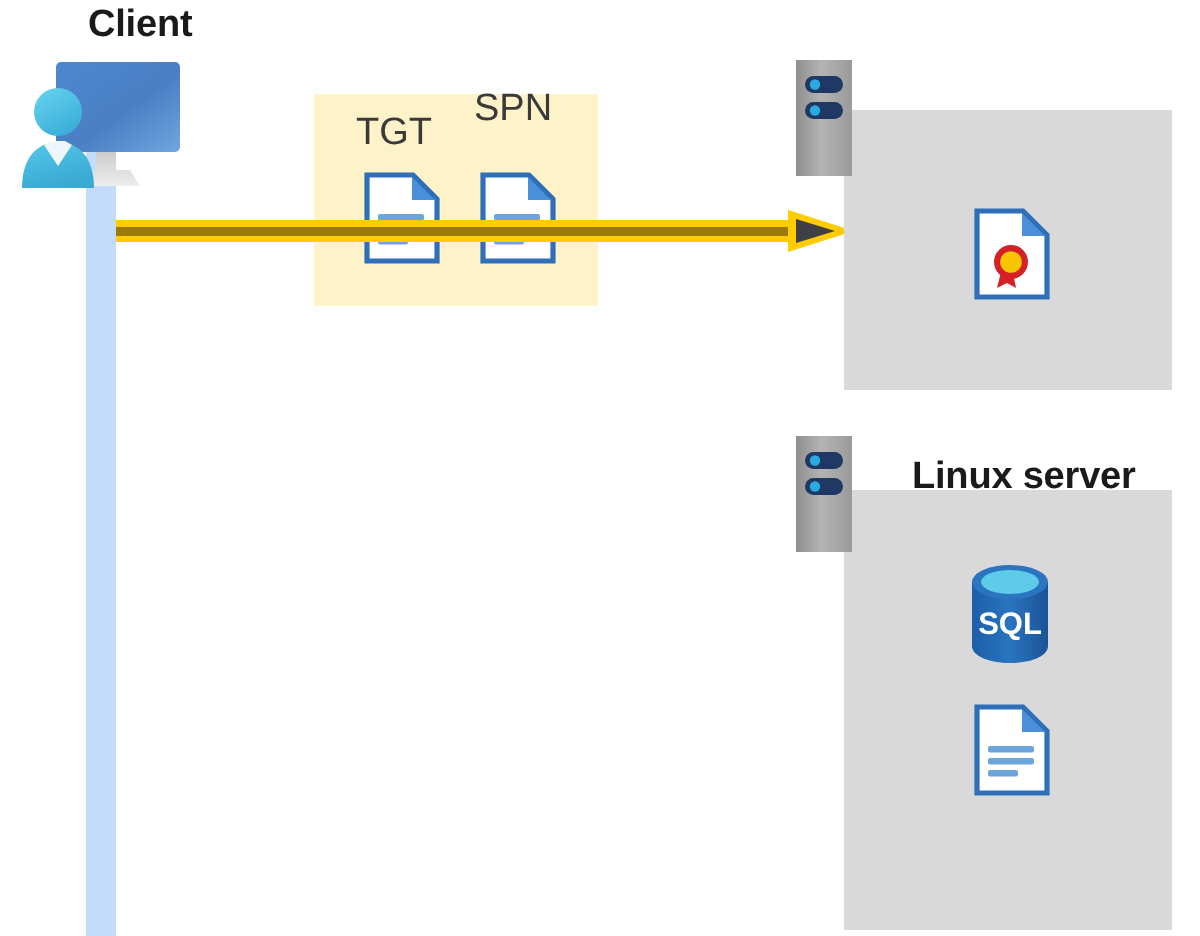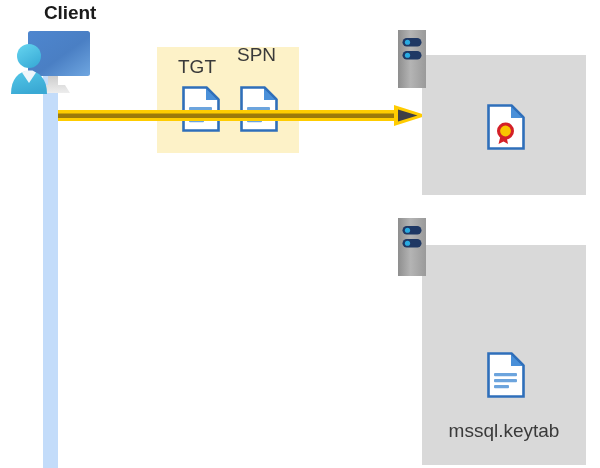--- a/index.html
+++ b/index.html
@@ -247,30 +247,45 @@
         </linearGradient>
       </defs>
       <rect x="0" y="0" width="28" height="58" fill="url(#rackGrad2)"></rect>
       <rect x="4.5" y="8" width="19" height="8.5" rx="4.25" fill="#1f3864"></rect>
       <circle cx="9.5" cy="12.25" r="2.6" fill="#29abe2"></circle>
       <rect x="4.5" y="21" width="19" height="8.5" rx="4.25" fill="#1f3864"></rect>
       <circle cx="9.5" cy="25.25" r="2.6" fill="#29abe2"></circle>
     </svg>
   </div>
 
-
+  <div class="abs title-linux label-bold">Linux server</div>
+
+  <div class="abs sql-icon">
+    <svg width="48" height="52" viewBox="0 0 48 52">
+      <defs>
+        <linearGradient id="dbBody" x1="0" y1="0" x2="1" y2="0">
+          <stop offset="0%" stop-color="#1d5fa8"></stop>
+          <stop offset="50%" stop-color="#2a74c0"></stop>
+          <stop offset="100%" stop-color="#1b5496"></stop>
+        </linearGradient>
+      </defs>
+      <path d="M5 10 h38 v32 c0 5 -8.5 8.5 -19 8.5 c-10.5 0 -19 -3.5 -19 -8.5 z" fill="url(#dbBody)"></path>
+      <ellipse cx="24" cy="10" rx="19" ry="8.5" fill="#2a74c0"></ellipse>
+      <ellipse cx="24" cy="10" rx="14.5" ry="6" fill="#5ecbe8"></ellipse>
+      <text x="24" y="36" font-family="'Liberation Sans', sans-serif" font-size="15.5" font-weight="bold" fill="#ffffff" text-anchor="middle">SQL</text>
+    </svg>
+  </div>
 
   <div class="abs keytab-icon">
     <svg width="38" height="46" viewBox="0 0 38 46">
       <path d="M1.5 1.5 h23 l12 12 v31 h-35 z" fill="#ffffff" stroke="#2f6fba" stroke-width="2.6"></path>
       <path d="M24 2 l12 12 h-12 z" fill="#4a90d9"></path>
       <path d="M24.5 1.5 l11.5 11.5" stroke="#2f6fba" stroke-width="2.2" fill="none"></path>
       <g fill="#6ca4dd">
         <rect x="7" y="21" width="23" height="3.2" rx="1"></rect>
         <rect x="7" y="27" width="23" height="3.2" rx="1"></rect>
         <rect x="7" y="33" width="15" height="3.2" rx="1"></rect>
       </g>
     </svg>
   </div>
 
-  <div class="abs keytab-label label-plain">mssql.keytab</div>
 
 </div>
 
 </body></html>

